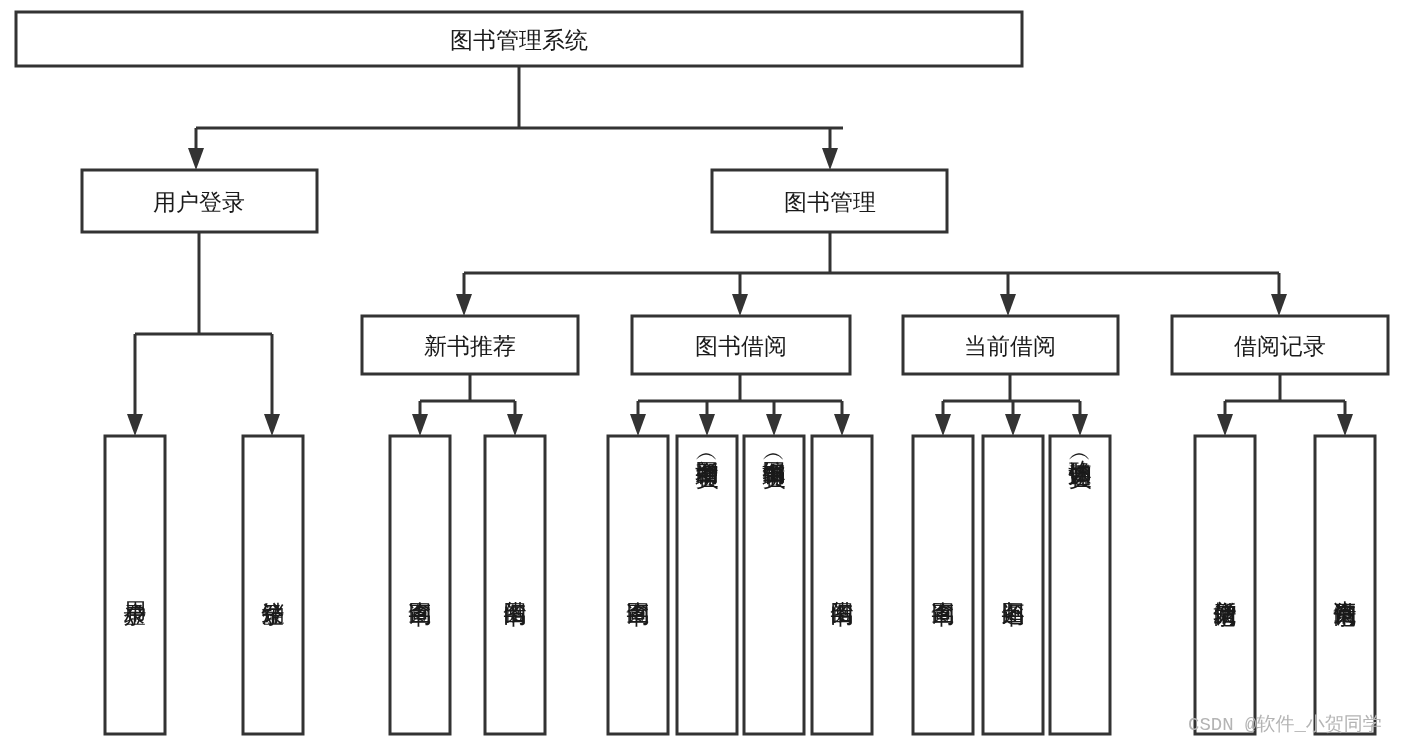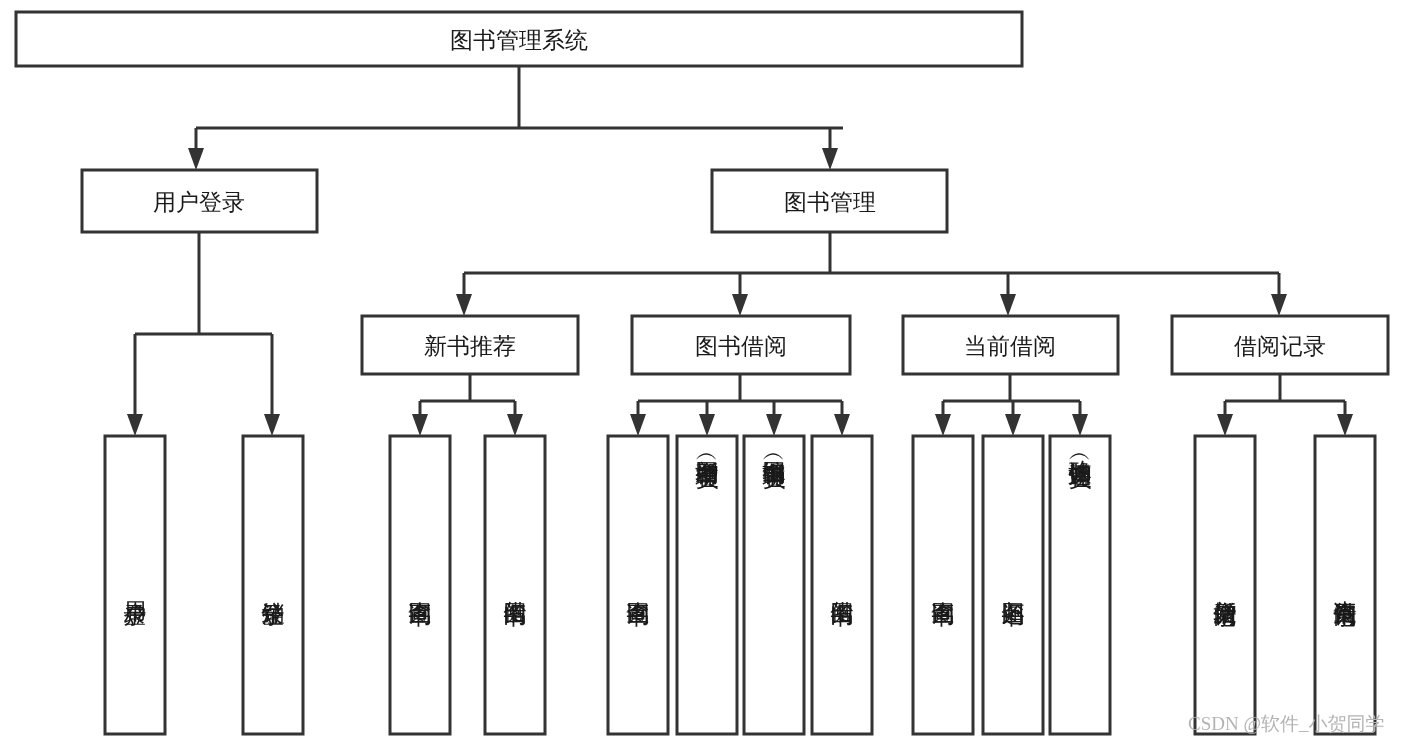--- a/index.html
+++ b/index.html
@@ -69,21 +69,21 @@
     font-family: "DejaVu Sans", "Liberation Sans", sans-serif;
     font-size: 23px;
     line-height: 1.08;
     color: #1a1a1a;
     letter-spacing: 1px;
     white-space: nowrap;
     text-align: center;
   }
   .watermark {
     position: absolute;
-    font-family: Liberation Serif, serif;
+    font-family: Liberation Mono, monospace;
     font-size: 19px;
     color: #b4b4b4;
     white-space: nowrap;
     left: 1188px;
     top: 711px;
     text-align: right;
   }
 </style>
 </head>
 <body>

